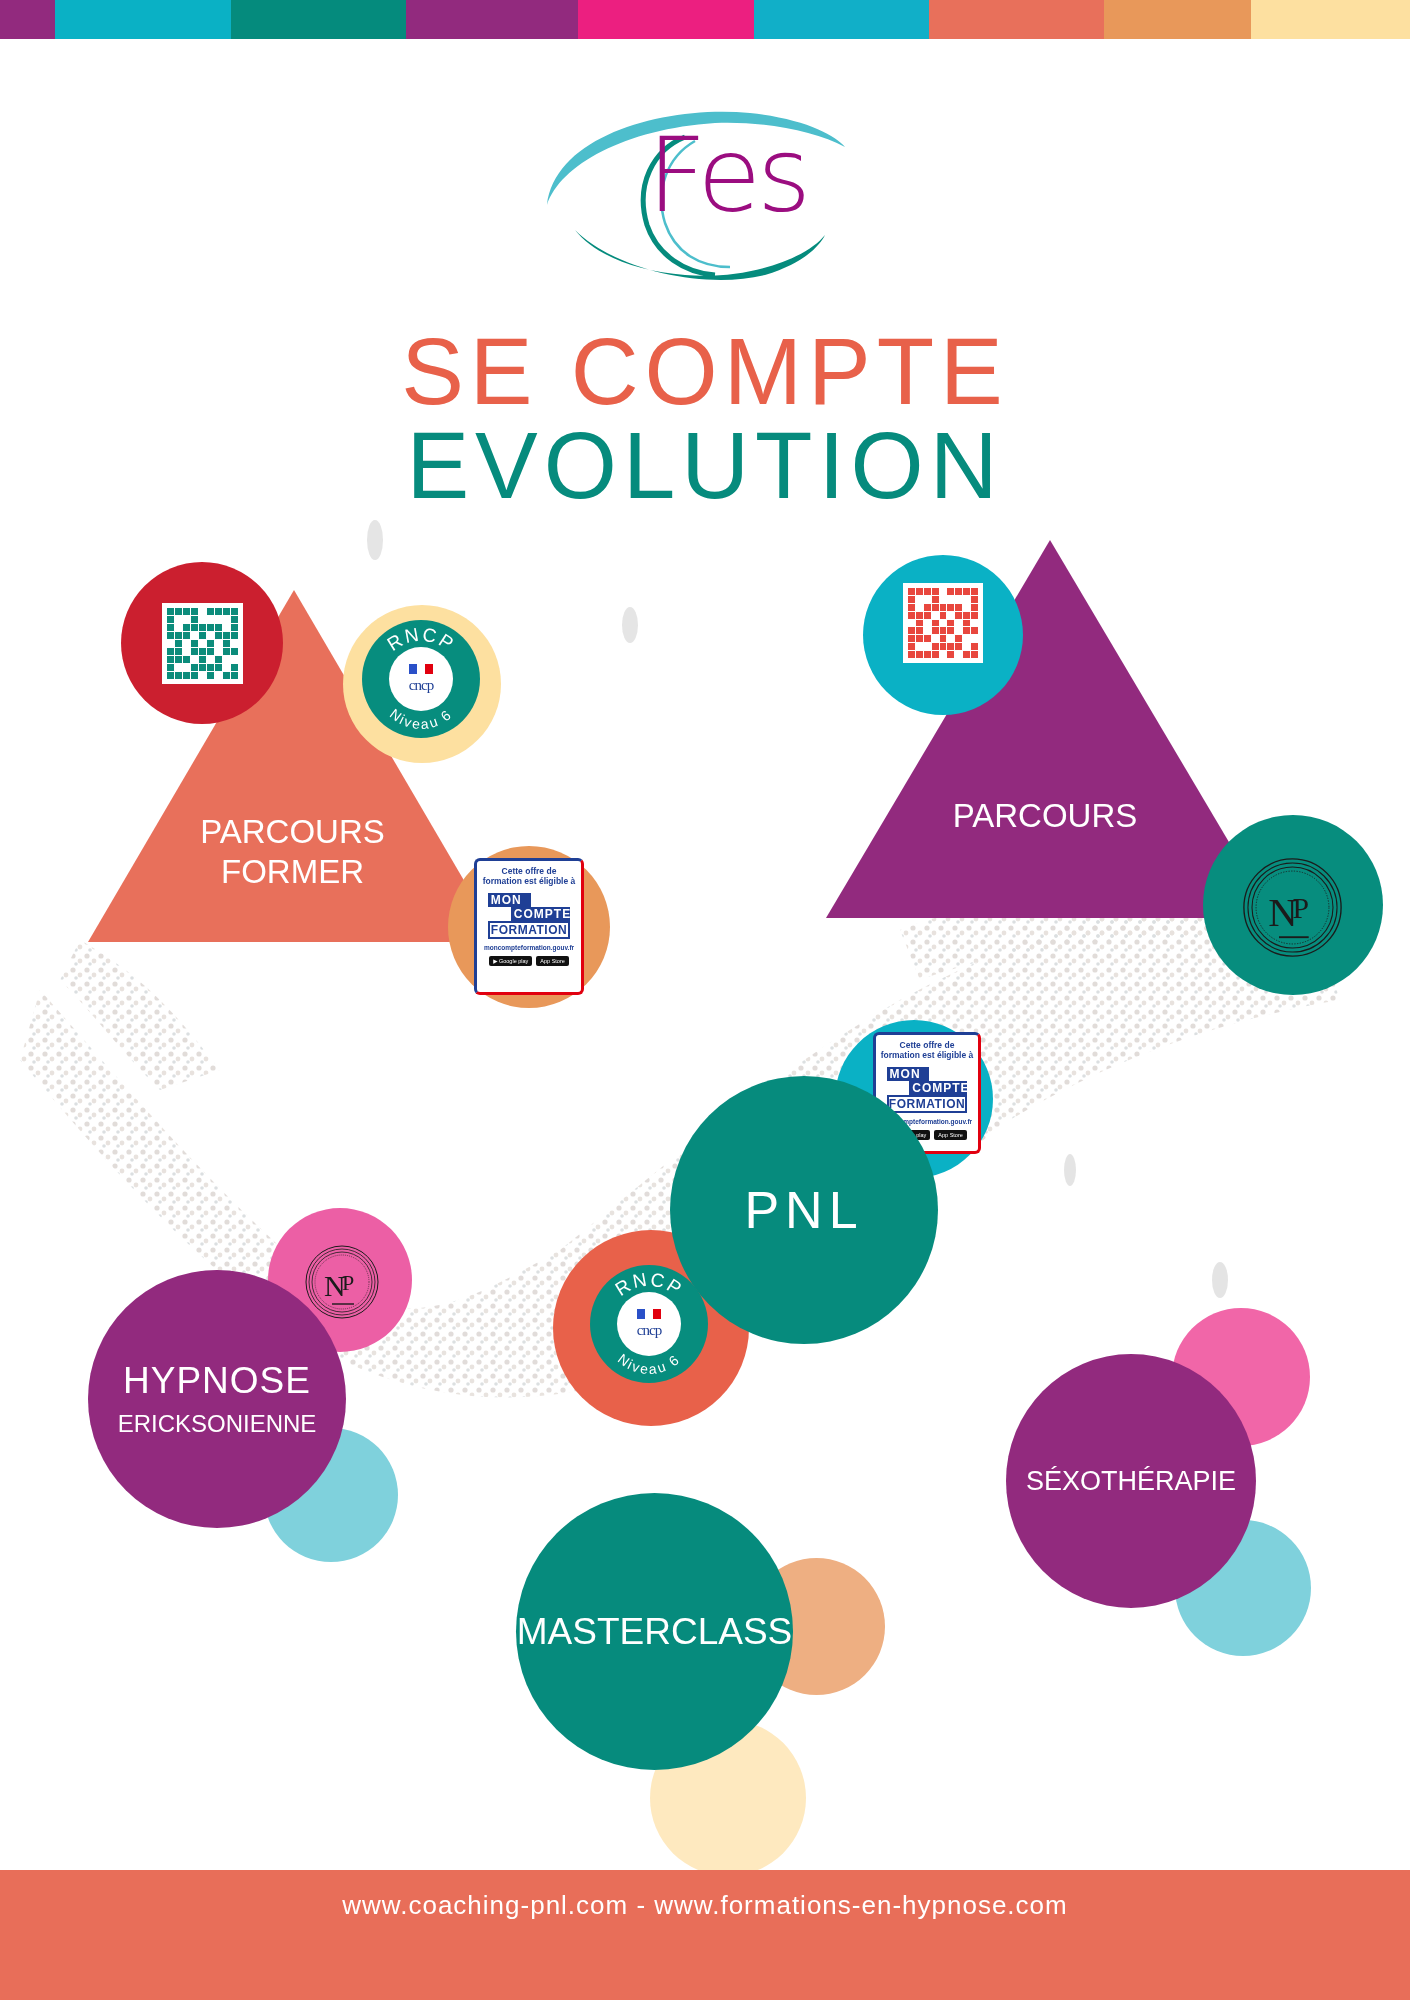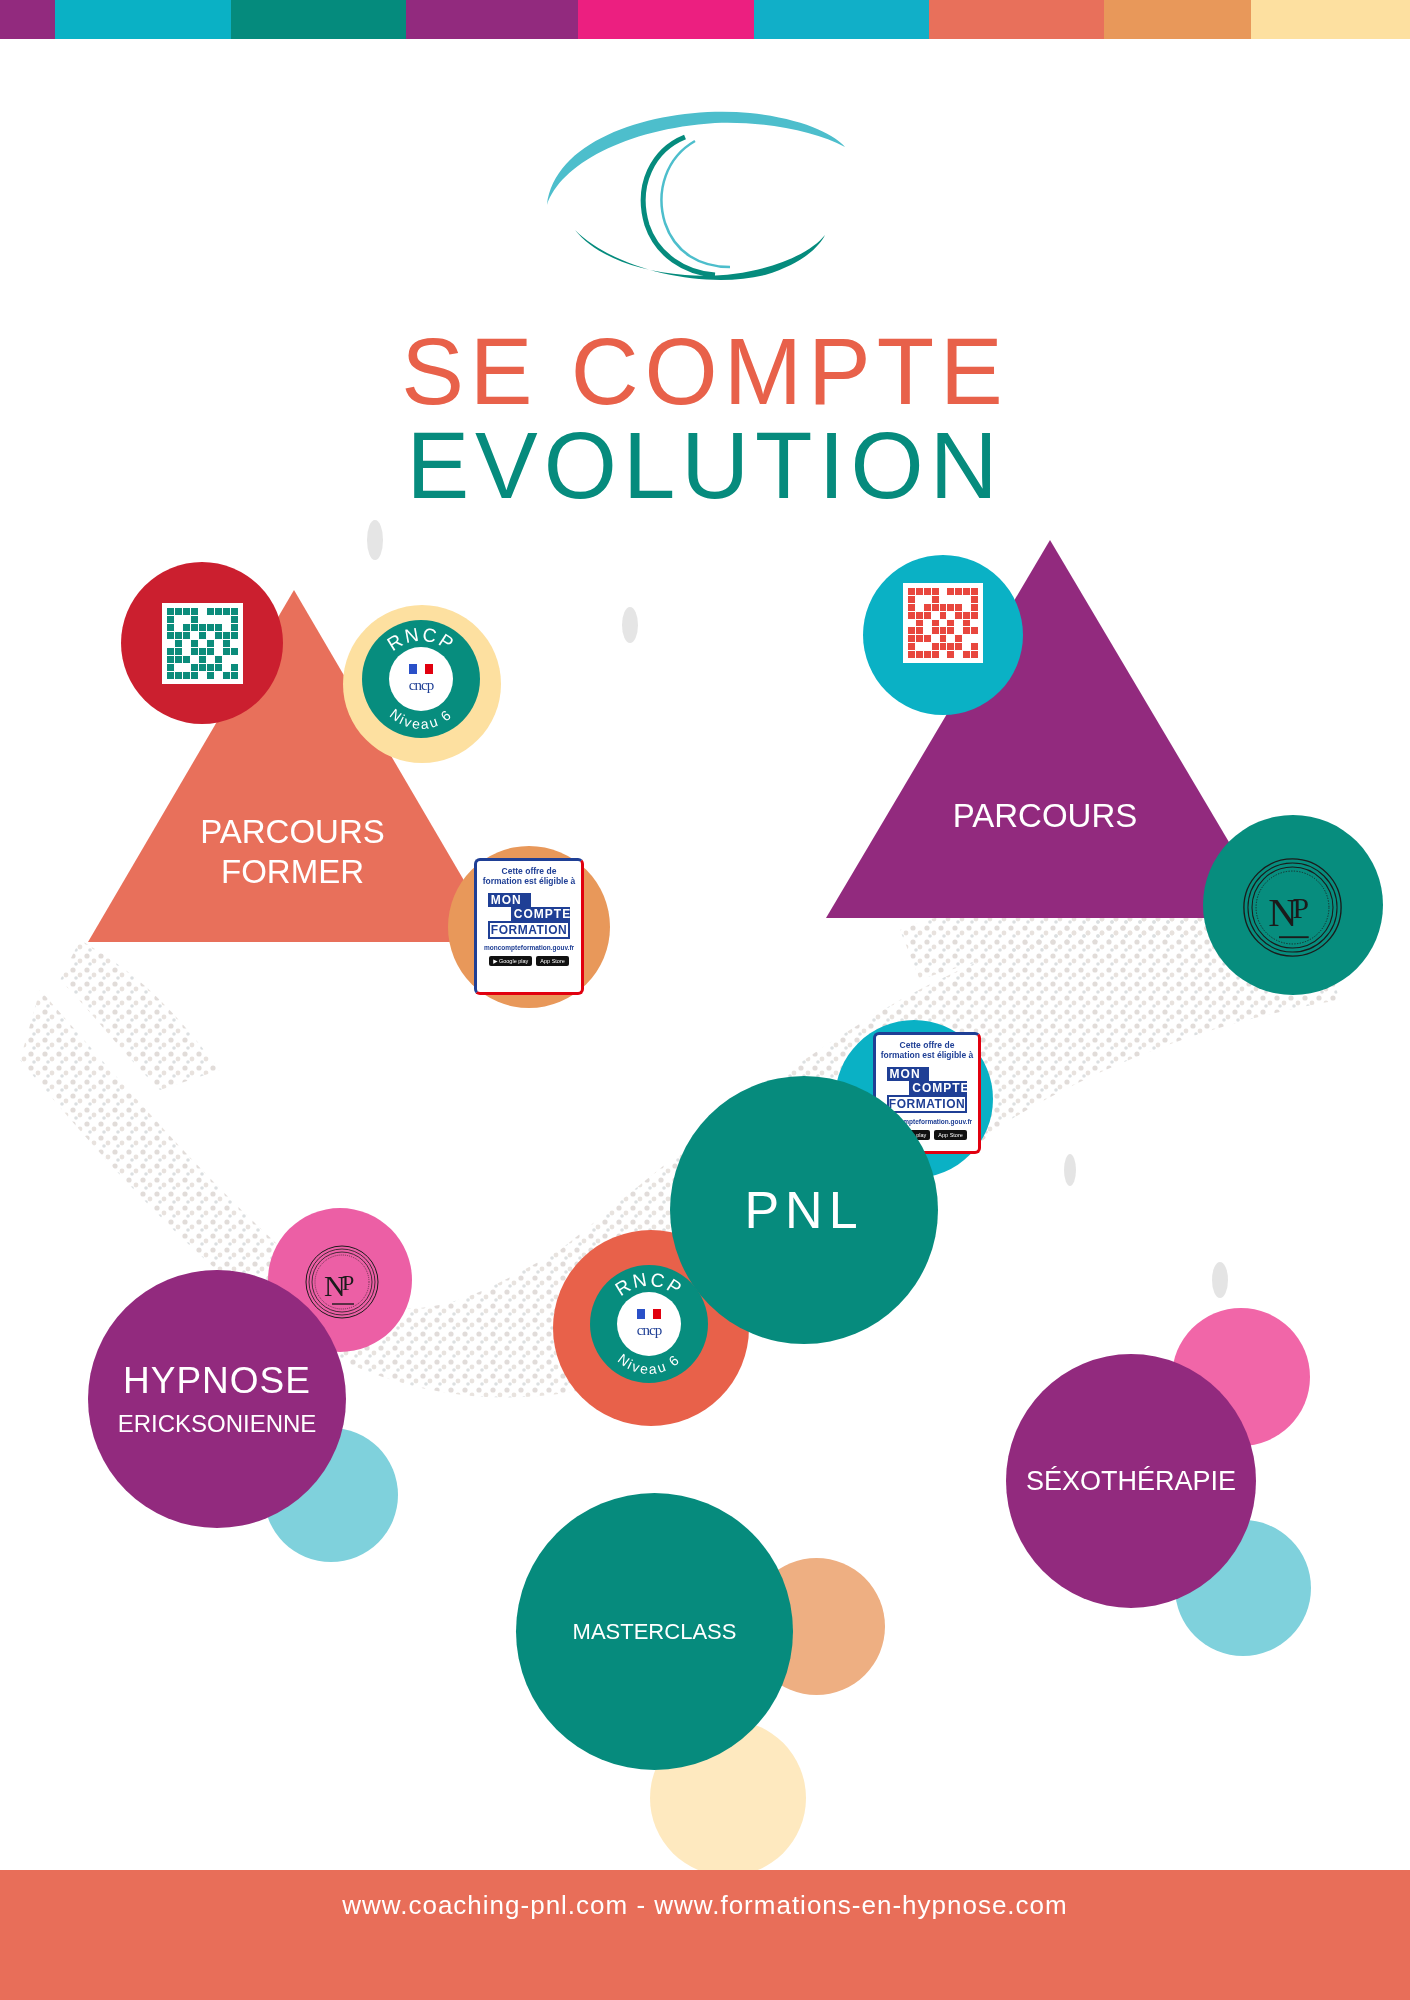--- a/index.html
+++ b/index.html
@@ -98,20 +98,21 @@
   </g>
 </svg>
 
 <div class="abs" style="left:535px; top:95px; width:320px; height:200px;">
   <svg width="320" height="200" viewBox="0 0 320 200">
     <path d="M12,110 C20,40 130,10 215,18 C270,24 300,40 310,52 C280,36 230,26 180,28 C90,34 25,70 12,110 Z" id="logo-arc-top" fill="#4dbecc"></path>
     <path d="M40,135 C80,175 170,195 230,180 C270,168 285,150 290,140 C270,165 210,185 150,180 C100,176 60,160 40,135 Z" id="logo-arc-bottom" fill="#058b7d"></path>
     <path d="M150,42 C118,55 100,90 112,130 C122,160 150,178 180,180" fill="none" stroke="#058b7d" stroke-width="5"></path>
     <path d="M160,46 C132,62 120,95 130,128 C140,158 165,172 195,172" fill="none" stroke="#4dbecc" stroke-width="2.5"></path>
   </svg>
+  <div class="abs" style="left:112px; top:28px; font-size:104px; font-family:'DejaVu Sans', sans-serif; color:#9b0d80; font-weight:300; letter-spacing:-4px; line-height:1;">Fes</div>
 </div>
 
 <div class="headline h1">SE COMPTE</div>
 <div class="headline h2">EVOLUTION</div>
 
 <div class="tri" style="left:88px; top:590px; border-left:206px solid transparent; border-right:206px solid transparent; border-bottom:352px solid #e8705b;"></div>
 
 <div class="circle" style="left:121px; top:562px; width:162px; height:162px; background:#cb1f2f;"></div>
 <div class="qr-card" id="qr-coach" style="left:162px; top:603px; width:81px; height:81px;">
     <i style="background: rgb(12, 140, 123);"></i>
@@ -400,18 +401,18 @@
 
 <div class="circle" style="left:1172px; top:1308px; width:138px; height:138px; background:#f166a8;"></div>
 <div class="circle" style="left:1175px; top:1520px; width:136px; height:136px; background:#7fd1dc;"></div>
 <div class="circle center-text" style="left:1006px; top:1354px; width:250px; height:254px; background:#922a7e;">
   <span class="label" style="font-size:27px;">SÉXOTHÉRAPIE</span>
 </div>
 
 <div class="circle" style="left:748px; top:1558px; width:137px; height:137px; background:#eeaf82;"></div>
 <div class="circle" style="left:650px; top:1720px; width:156px; height:156px; background:#fee9bf;"></div>
 <div class="circle center-text" style="left:516px; top:1493px; width:277px; height:277px; background:#068b7d;">
-  <span class="label" style="font-size:22px;">MASTERCLASS</span>
+  <span class="label" style="font-size:37px;">MASTERCLASS</span>
 </div>
 
 <div class="footer">
   <div class="line2">www.coaching-pnl.com - www.formations-en-hypnose.com</div>
 </div>
 
 </body></html>

